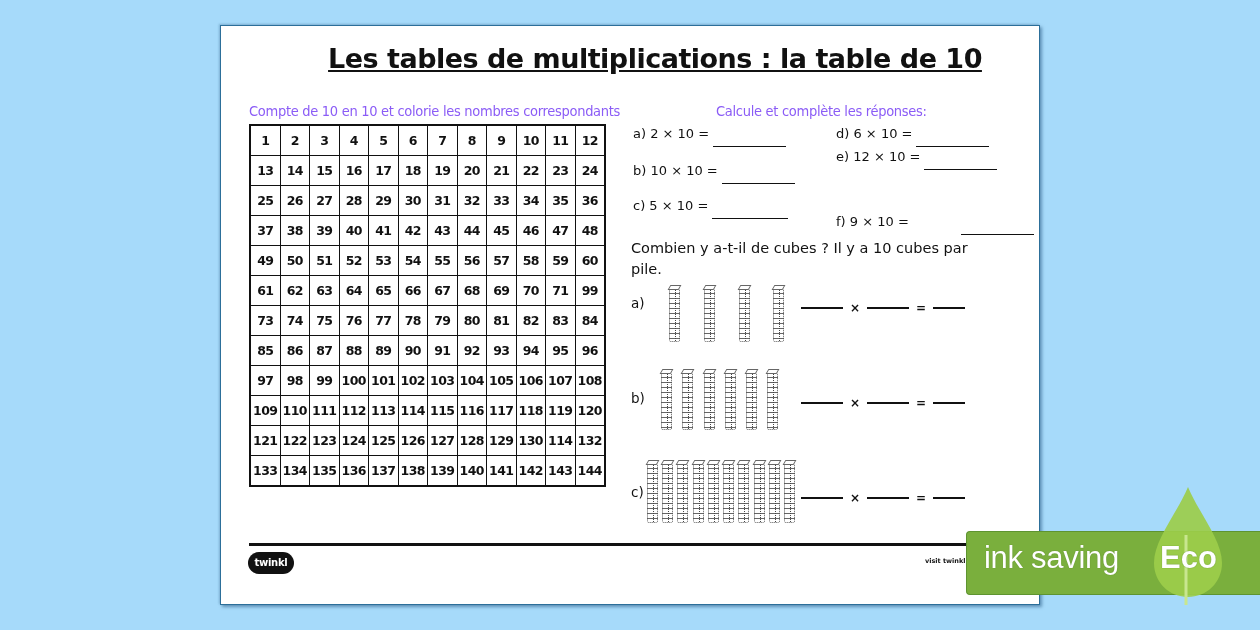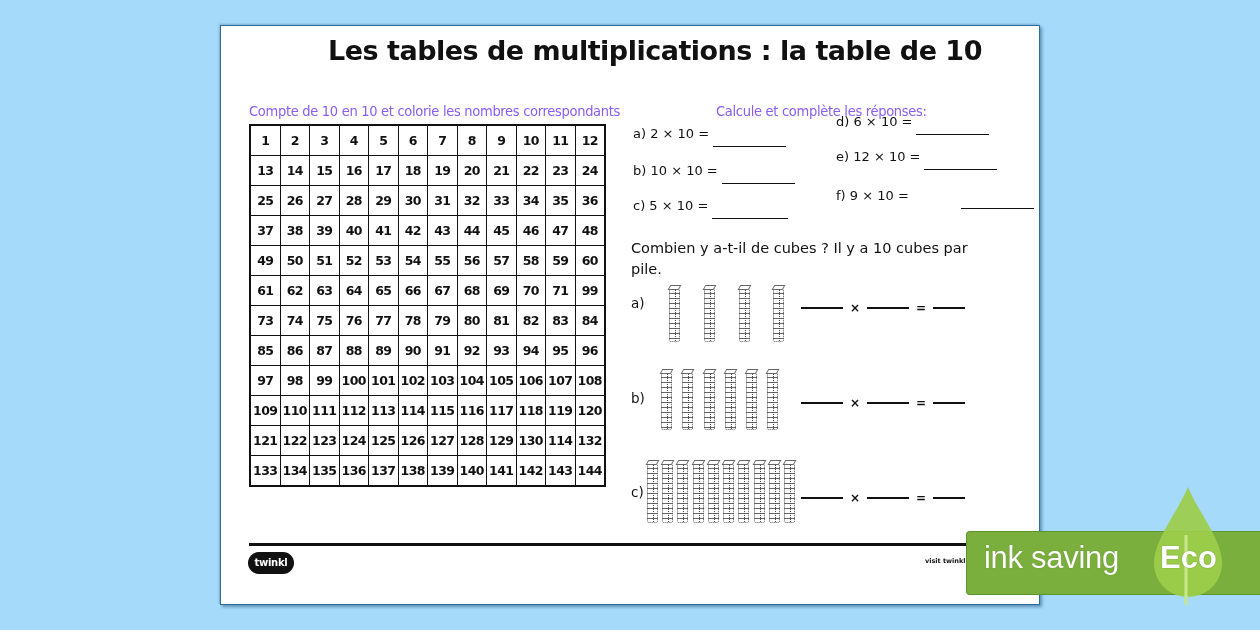--- a/index.html
+++ b/index.html
@@ -10,24 +10,24 @@
     font-family:"DejaVu Sans", sans-serif;
   }
   .page {
     position:absolute; left:220px; top:25px; width:820px; height:580px;
     background:#ffffff;
     border:1px solid #2c6f9a;
     box-shadow: 2px 2px 3px rgba(40,90,130,0.55), -1px -1px 2px rgba(40,90,130,0.3);
     box-sizing:border-box;
   }
   .title {
-    position:absolute; left:0; width:100%; top:9px; text-align:center;
+    position:absolute; left:0; width:100%; top:17px; text-align:center;
     padding-left:50px; box-sizing:border-box;
     font-family:"DejaVu Sans", sans-serif; font-weight:bold;
-    font-size:27px; letter-spacing:-0.5px; color:#111;
+    font-size:27px; letter-spacing:-0.5px; color:#111;text-decoration:underline;
   }
   .instr {
     position:absolute; top:77px; font-size:14.5px; color:#8b5cf6;
     font-family:"DejaVu Sans Condensed","DejaVu Sans", sans-serif;
     letter-spacing:-0.3px;
     white-space:nowrap;
   }
   .instr.left { left:28px; }
   .instr.right { left:495px; }
   table.grid {
@@ -299,29 +299,29 @@
     <span class="ans" style="width:73px;"></span>
   </div>
   <div class="calc" style="left:412px;top:137px;">
     <span>b) 10 × 10 =</span>
     <span class="ans" style="width:73px;"></span>
   </div>
   <div class="calc" style="left:412px;top:172px;">
     <span>c) 5 × 10 =</span>
     <span class="ans" style="width:76px;"></span>
   </div>
-  <div class="calc" style="left:615px;top:88px;">
+  <div class="calc" style="left:615px;top:100px;">
     <span>d) 6 × 10 =</span>
     <span class="ans" style="width:73px;"></span>
   </div>
   <div class="calc" style="left:615px;top:123px;">
     <span>e) 12 × 10 =</span>
     <span class="ans" style="width:73px;"></span>
   </div>
-  <div class="calc" style="left:615px;top:162px;gap:48px;">
+  <div class="calc" style="left:615px;top:188px;gap:48px;">
     <span>f) 9 × 10 =</span>
     <span class="ans" style="width:73px;"></span>
   </div>
 
   <div class="cubes-q">Combien y a-t-il de cubes ? Il y a 10 cubes par pile.</div>
 
   <div class="row-label" style="top:269px;">a)</div>
   <div class="stack" style="left:448px;top:262px;height:54px;"></div>
   <div class="stack" style="left:483px;top:262px;height:54px;"></div>
   <div class="stack" style="left:518px;top:262px;height:54px;"></div>

